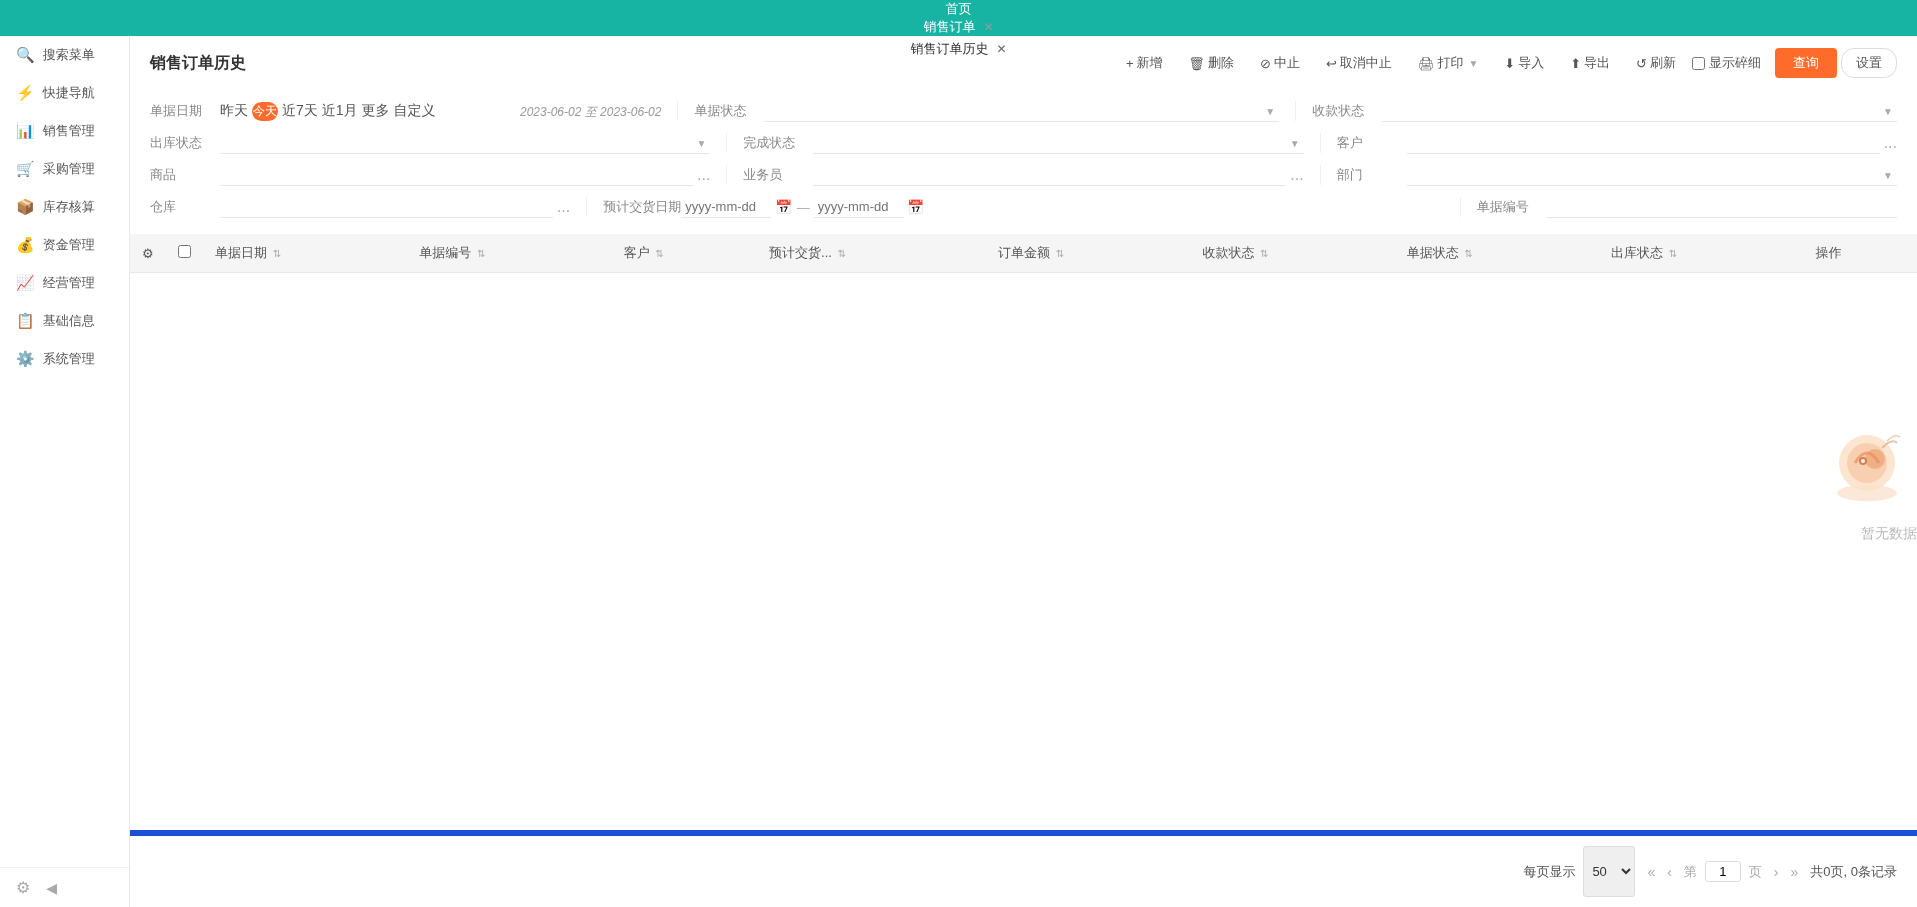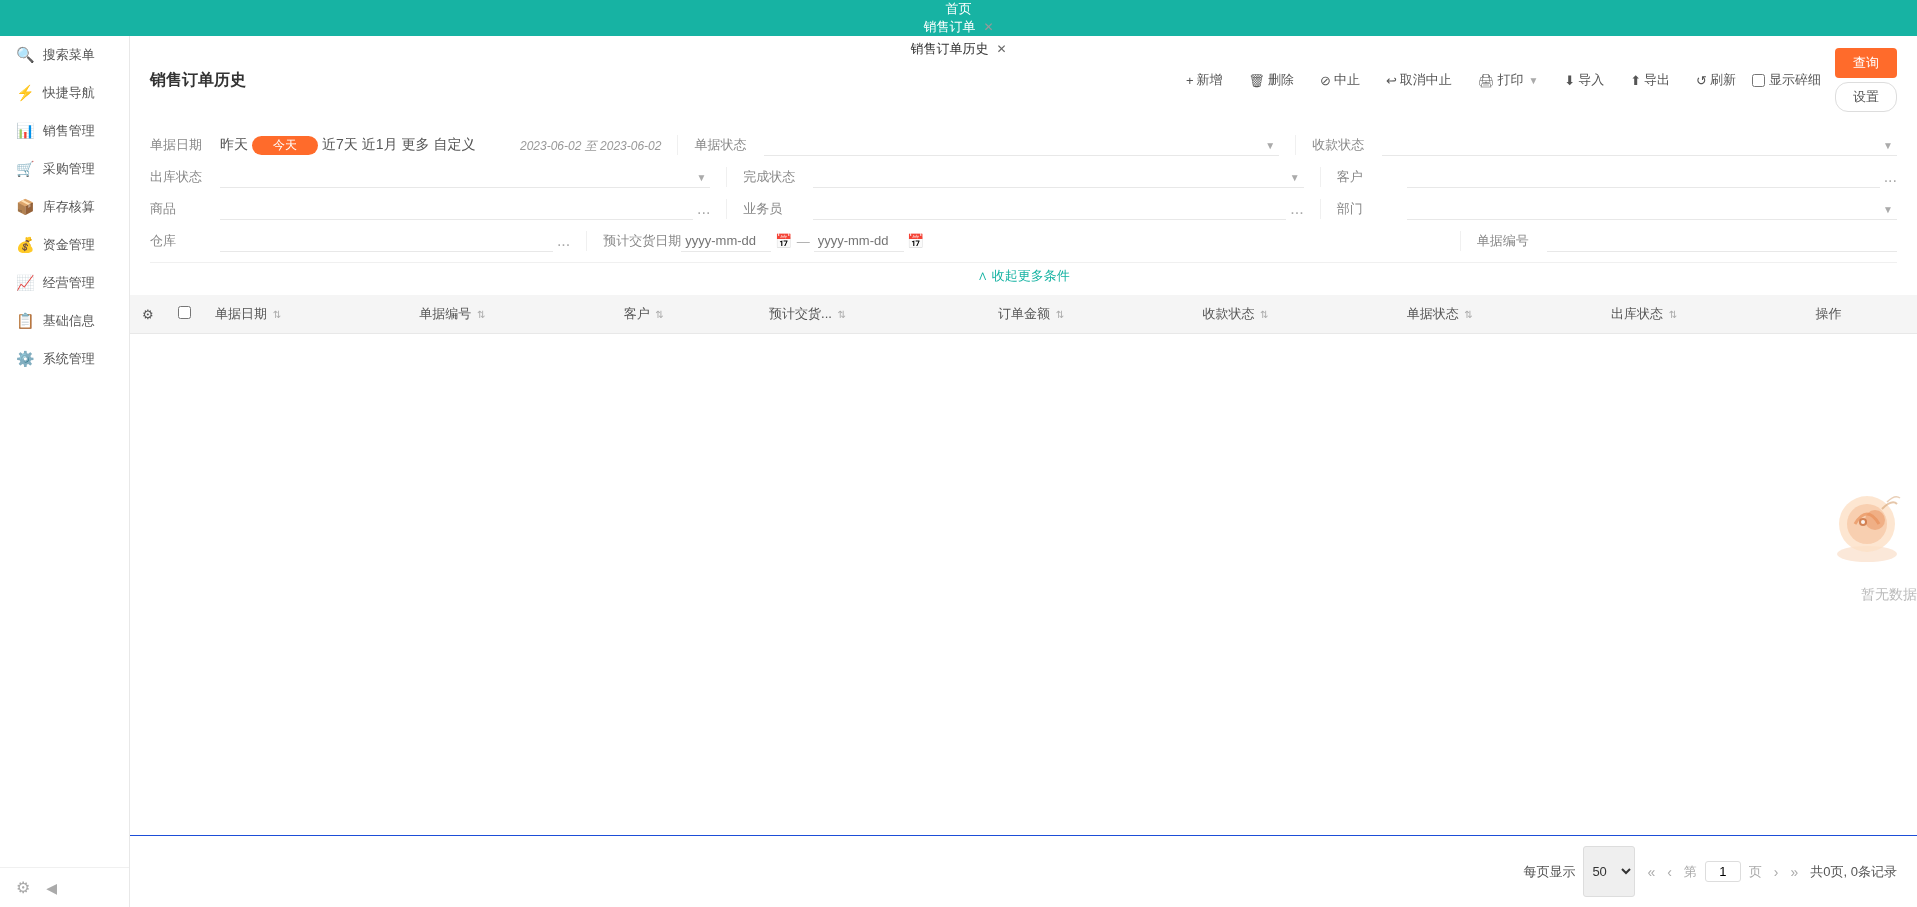--- a/index.html
+++ b/index.html
@@ -42,21 +42,21 @@
     
     .filter-area { background: #fff; padding: 10px 20px 6px 20px; flex-shrink: 0; }
     .filter-row { display: flex; align-items: center; margin-bottom: 10px; gap: 0; }
     .filter-item { display: flex; align-items: center; flex: 1; min-width: 0; }
     .filter-label { color: #888; font-size: 13px; white-space: nowrap; min-width: 70px; }
     .filter-input { flex: 1; border: none; border-bottom: 1px solid #e8e8e8; padding: 3px 6px; font-size: 13px; color: #333; background: transparent; outline: none; min-width: 0; }
     .filter-select { flex: 1; border: none; border-bottom: 1px solid #e8e8e8; padding: 3px 6px; font-size: 13px; color: #333; background: transparent; outline: none; appearance: none; cursor: pointer; min-width: 0; }
     .filter-select-wrap { flex: 1; position: relative; display: flex; align-items: center; min-width: 0; }
     .filter-select-wrap .arrow { position: absolute; right: 4px; color: #aaa; font-size: 10px; pointer-events: none; }
     .date-group { display: flex; align-items: center; gap: 4px; font-size: 13px; }
-    .date-tag { background: #ff6b2b; color: #fff; border-radius: 10px; padding: 1px 21px; font-size: 12px; }
+    .date-tag { background: #ff6b2b; color: #fff; border-radius: 10px; padding: 1px 1px; font-size: 12px; }
     .date-link { color: #555; cursor: pointer; font-size: 14px; }
     .date-range { font-size: 12px; color: #999; margin-top: 2px; font-style: italic; }
     .filter-dots { color: #aaa; cursor: pointer; font-size: 16px; margin-left: 4px; }
     .collapse-row { text-align: center; padding: 4px 0; color: #17b3a3; font-size: 13px; cursor: pointer; border-top: 1px solid #f0f0f0; margin-top: 2px; }
     .calendar-icon { color: #aaa; font-size: 14px; cursor: pointer; margin-left: 4px; }
     .date-input { border: none; border-bottom: 1px solid #e8e8e8; padding: 3px 4px; font-size: 13px; color: #bbb; background: transparent; outline: none; width: 90px; }
     .dash { color: #aaa; margin: 0 4px; }
     .separator { width: 1px; height: 20px; background: #f0f0f0; margin: 0 16px; }
 
     
@@ -66,21 +66,21 @@
     .data-table th .sort-icon { color: #aaa; font-size: 10px; margin-left: 2px; }
     .data-table td { padding: 10px 12px; border-bottom: 1px solid #f0f0f0; font-size: 13px; color: #333; }
     .th-settings { width: 36px; text-align: center; }
     .th-checkbox { width: 36px; text-align: center; }
 
     
     .empty-state { display: flex; flex-direction: column; align-items: flex-end; justify-content: center; padding: 80px 0; }
     .empty-text { color: #bbb; font-size: 14px; }
 
     
-    .table-footer { background: #fff; border-top: 1px solid #1d4ed8; padding: 10px 20px; display: flex; align-items: center; justify-content: flex-end; gap: 8px; flex-shrink: 0; font-size: 13px; color: #555; }
+    .table-footer { background: #fff; border-top: 6px solid #1d4ed8; padding: 10px 20px; display: flex; align-items: center; justify-content: flex-end; gap: 8px; flex-shrink: 0; font-size: 13px; color: #555; }
     .pagination-select { border: 1px solid #ddd; border-radius: 3px; padding: 16px 4px; font-size: 13px; color: #333; }
     .page-nav { display: flex; align-items: center; gap: 4px; color: #aaa; }
     .page-nav button { border: none; background: none; cursor: pointer; color: #aaa; font-size: 14px; padding: 2px 4px; }
     .page-input { width: 36px; border: 1px solid #ddd; border-radius: 3px; text-align: center; padding: 2px 4px; font-size: 13px; }
   </style>
 </head>
 <body>
 
 <div class="top-bar">
   <div class="tab-item home">
@@ -182,21 +182,21 @@
             <span>导出</span>
           </button>
           <button class="toolbar-btn">
             <span class="t-icon">↺</span>
             <span>刷新</span>
           </button>
           <div class="display-toggle">
             <input type="checkbox" style="">
             <span>显示碎细</span>
           </div>
-          <div style="display:flex;flex-direction:column;gap:4px;margin-left:8px;">
+          <div style="display:flex;flex-direction:row;gap:4px;margin-left:8px;">
             <button class="btn-query">查询</button>
             <button class="btn-set">设置</button>
           </div>
         </div>
       </div>
     </div>
 
     <div class="filter-area">
 
       <div class="filter-row">
@@ -303,23 +303,20 @@
           <input type="text" class="date-input" placeholder="yyyy-mm-dd" style="">
           <span class="calendar-icon">📅</span>
         </div>
         <div class="separator"></div>
         <div class="filter-item">
           <span class="filter-label">单据编号</span>
           <input type="text" class="filter-input" style="">
         </div>
       </div>
 
-      <div class="collapse-row">
-        <span>∧ 收起更多条件</span>
-      </div>
     </div>
 
     <div class="table-area">
       <table class="data-table">
         <thead>
           <tr>
             <th class="th-settings">
               <span>⚙</span>
             </th>
             <th class="th-checkbox">

